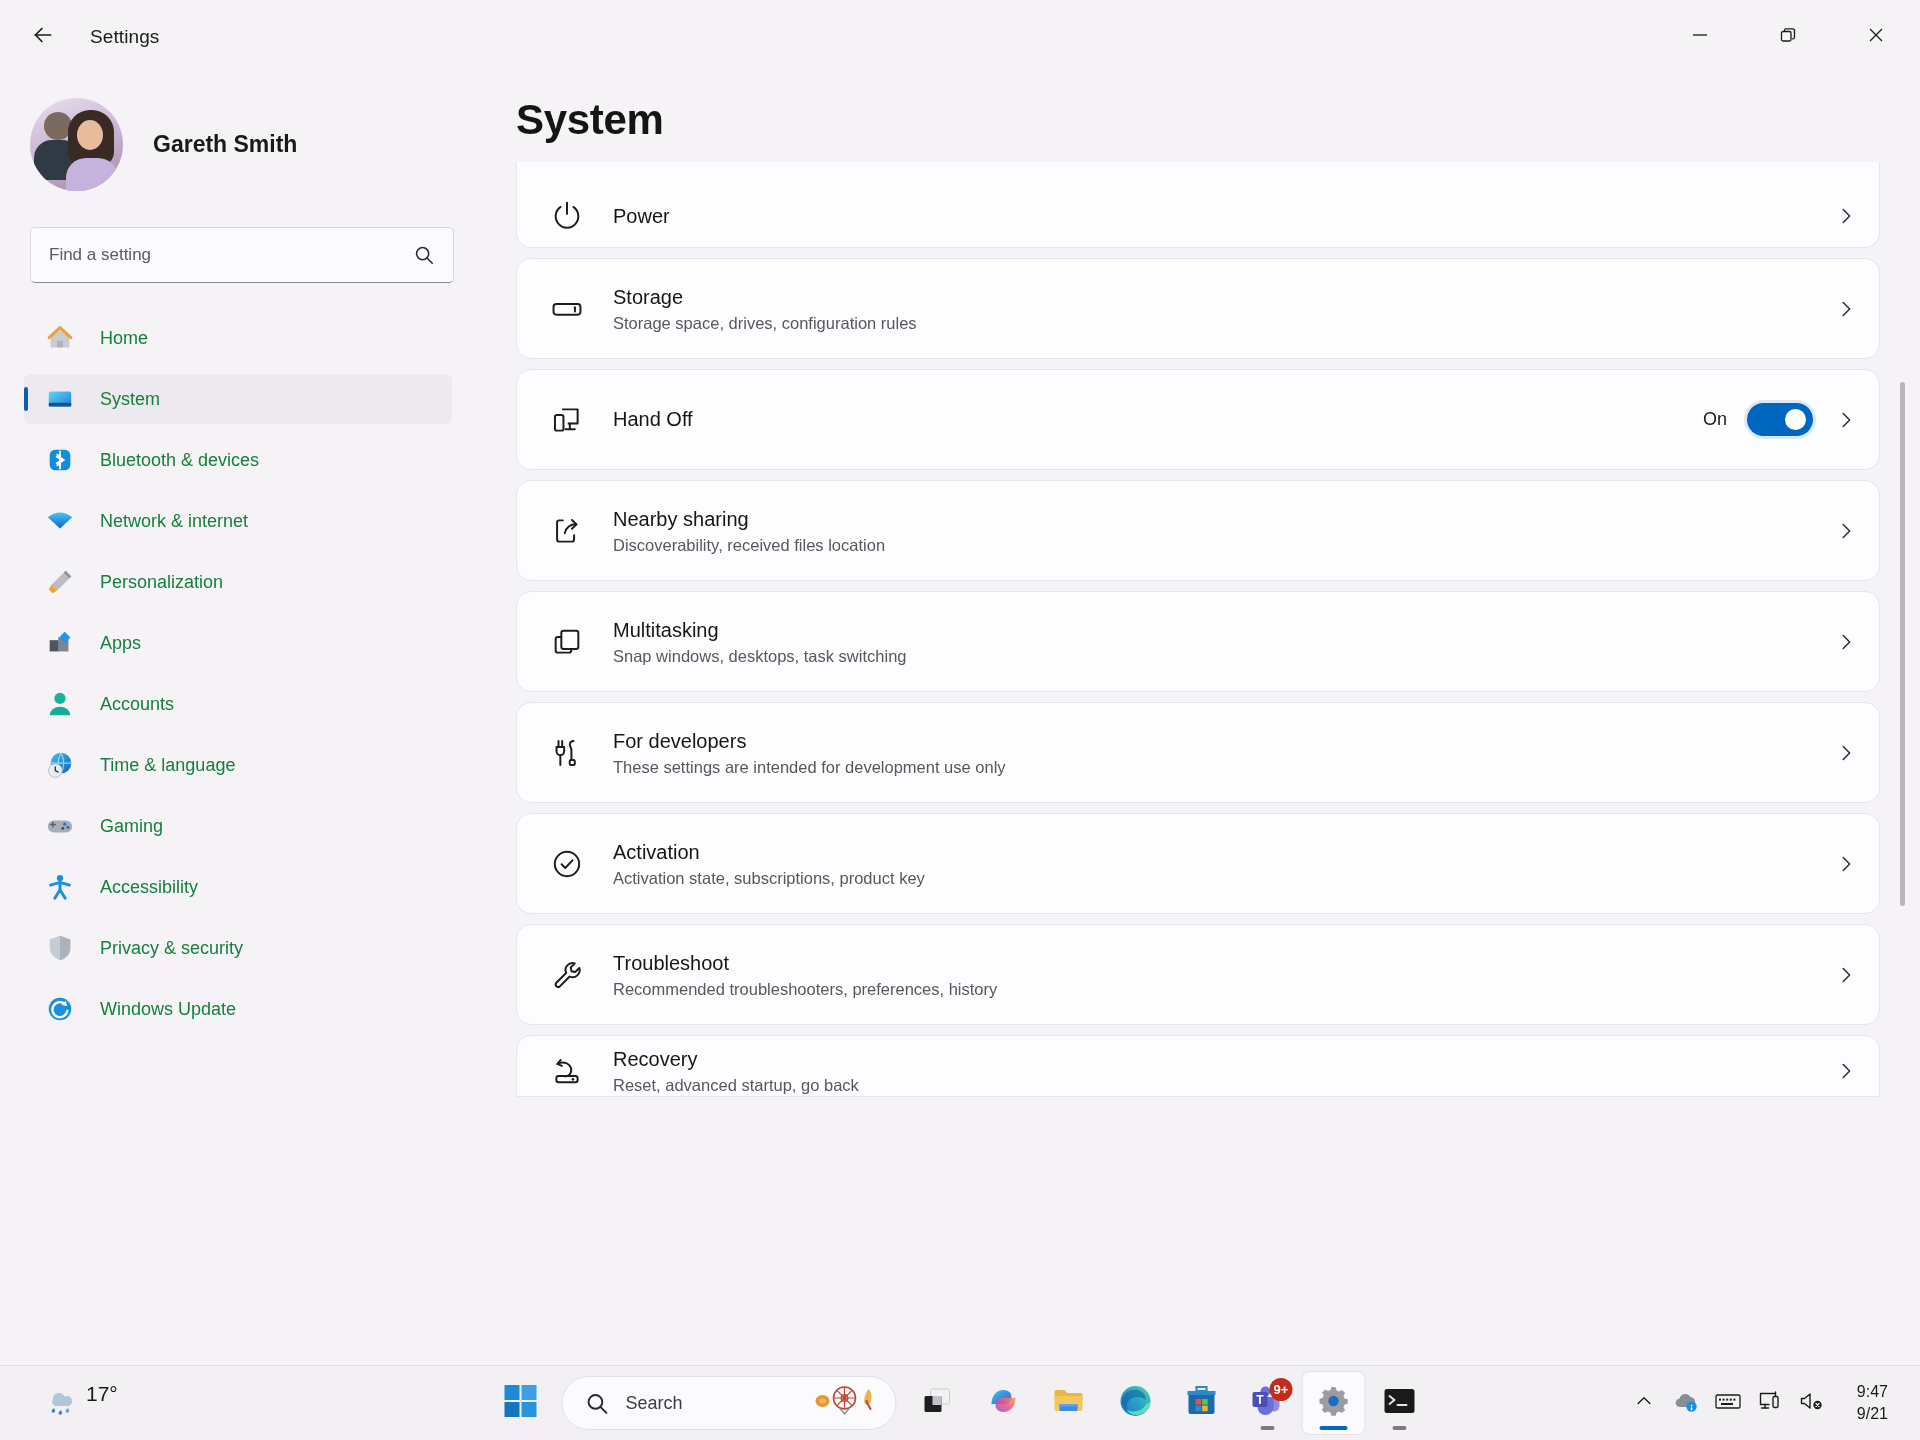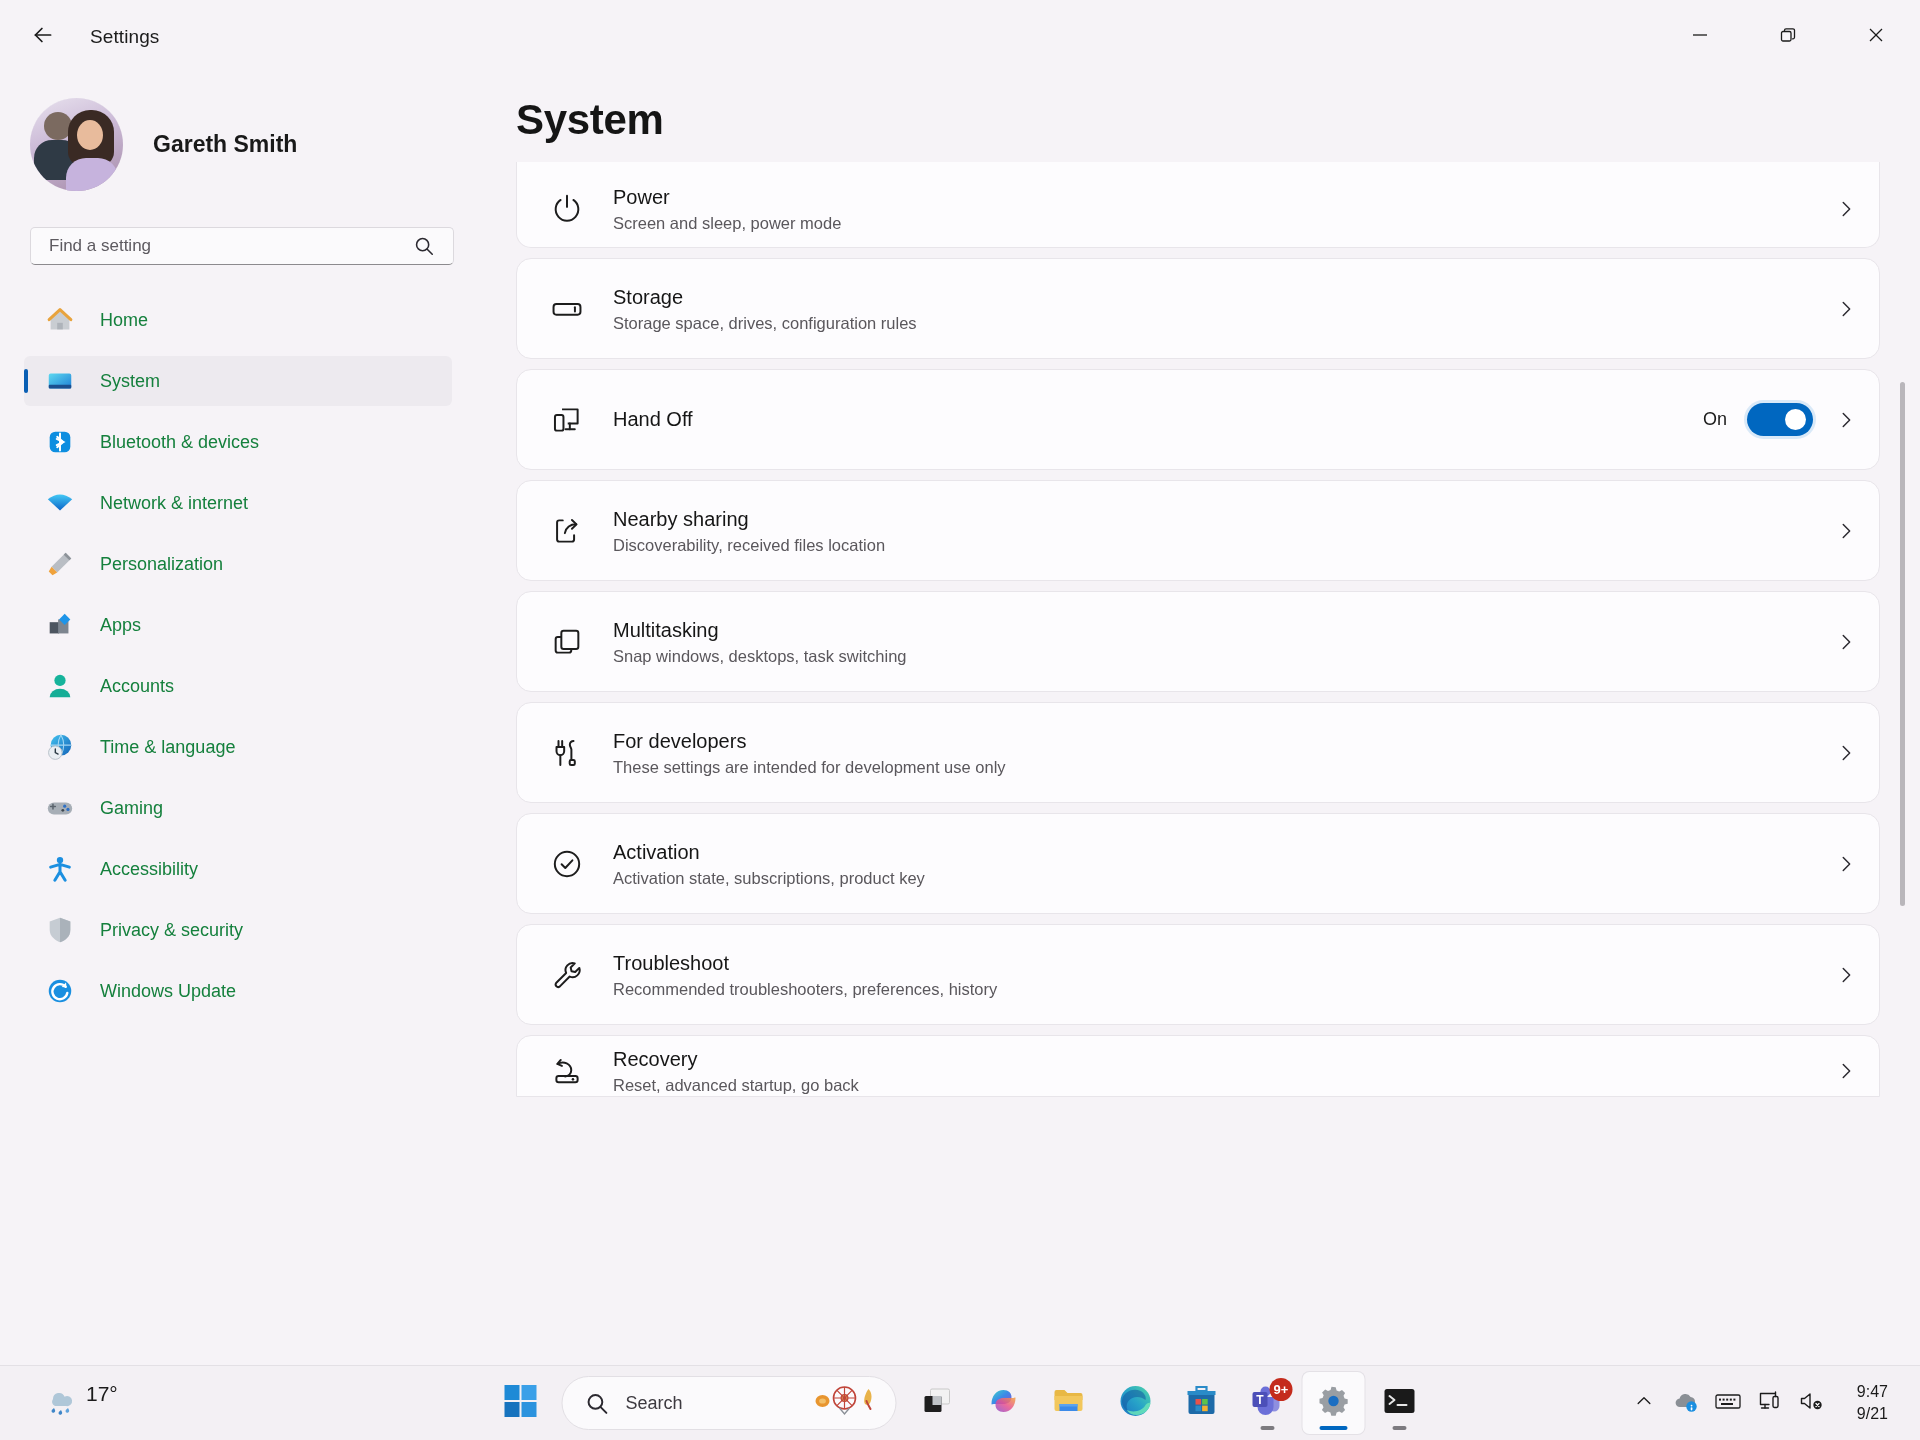--- a/index.html
+++ b/index.html
@@ -76,21 +76,21 @@
     background:#e8bb9c; left:47px; top:22px; }
   .avatar .body-b { position:absolute; width:52px;height:36px;border-radius:20px 20px 0 0;
     background:#c6b3dd; left:36px; top:60px; }
   .profile-name {
     margin-left: 30px;
     font-size: 23px; font-weight: bold; color: #191919;
   }
 
   .searchbox {
     margin: 36px 0 0 30px;
-    width: 424px; height: 38px;
+    width: 424px; height: 56px;
     background: #FBFAFC;
     border: 1px solid #DCD9DE;
     border-bottom: 1.5px solid #8c8a8e;
     border-radius: 5px;
     display: flex; align-items: center;
     cursor: text;
     justify-content: flex-end;
   }
   .searchbox input {
     flex: 1; border: none; outline: none; background: transparent;
@@ -489,21 +489,20 @@
           <div class="card clipped-top">
             <div class="card-inner">
               <span class="card-ico">
                 <svg width="34" height="34" viewBox="0 0 24 24" fill="none" stroke="#1d1d1d" stroke-width="1.4" stroke-linecap="round">
                   <path d="M7.5 5.6a8 8 0 1 0 9 0"></path>
                     <line x1="12" y1="2.6" x2="12" y2="10.5"></line>
                 </svg>
               </span>
               <div class="card-text">
                 <div class="card-title">Power</div>
-                <div class="card-sub">Screen and sleep, power mode</div>
               </div>
               <div class="card-right">
                 <span class="chev">
                   <svg width="22" height="22" viewBox="0 0 24 24" fill="none" stroke="#2b2930" stroke-width="1.6" stroke-linecap="round" stroke-linejoin="round">
                       <path d="M9 5l7 7-7 7"></path>
                     </svg>
                 </span>
               </div>
             </div>
           </div>

